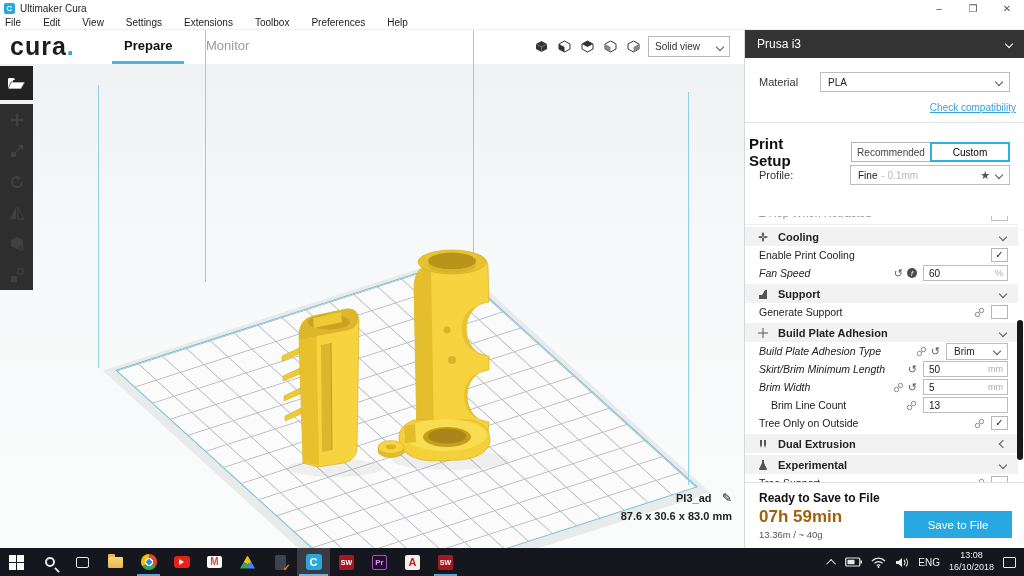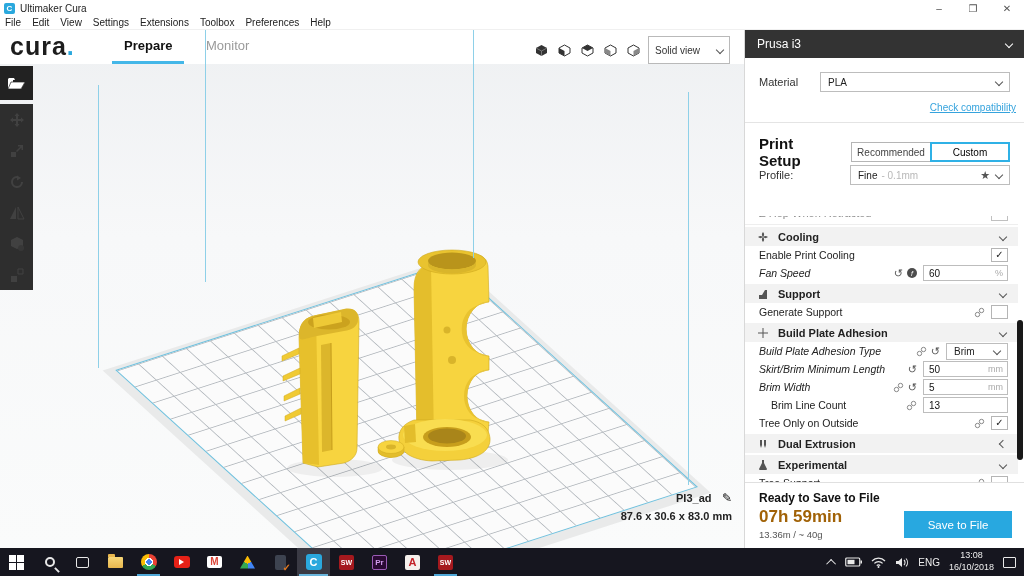--- a/index.html
+++ b/index.html
@@ -7,38 +7,38 @@
   .app { position:relative; width:1024px; height:576px; }
 
   
   .titlebar { position:absolute; top:0; left:0; right:0; height:16px; background:#fff; display:flex; align-items:center; padding-left:4px; }
   .cura-app-icon { width:11px; height:11px; background:#2aa8dd; border-radius:2px; color:#fff; font-size:8px; font-weight:bold; display:flex; align-items:center; justify-content:center; margin-right:5px; }
   .titlebar-title { font-size:10px; color:#222; }
   .win-controls { position:absolute; right:0; top:0; height:16px; display:flex; }
   .win-btn { width:34px; height:16px; display:flex; align-items:center; justify-content:center; font-size:10px; color:#555; }
 
   
-  .menubar { position:absolute; top:16px; left:0; right:0; height:14px; background:#fff; display:flex; align-items:center; padding-left:5px; gap:11px; border-bottom:1px solid #f0f0f0; }
+  .menubar { position:absolute; top:16px; left:0; right:0; height:14px; background:#fff; display:flex; align-items:center; padding-left:5px; gap:22px; border-bottom:1px solid #f0f0f0; }
   .menubar span { font-size:10px; color:#222; }
 
   
   .main { position:absolute; top:30px; left:0; right:0; height:518px; overflow:hidden; }
 
   
   .viewport { position:absolute; left:0; top:0; width:744px; height:518px; background:linear-gradient(#eef0f2 0%, #f7f8f9 40%, #fafbfb 100%); overflow:hidden; }
 
   .vp-header { position:absolute; left:0; top:0; width:744px; height:34px; background:#fff; z-index:3; }
   .logo { position:absolute; left:10px; top:2px; font-size:25px; font-weight:bold; letter-spacing:1px; color:#1d1d1d; }
   .logo .dot { color:#2aa8dd; }
   .tab { position:absolute; top:8px; font-size:13px; z-index:4; }
   .tab.prepare { left:112px; font-weight:bold; color:#111; border-bottom:3px solid #44b7e8; padding:0 12px 8px 12px; }
   .tab.monitor { left:200px; color:#9a9a9a; padding:0 6px 8px 6px; }
   .view-toolbar { position:absolute; top:6px; right:14px; display:flex; align-items:center; gap:6px; z-index:4; }
   .cube-btn { width:17px; height:17px; display:flex; align-items:center; justify-content:center; }
-  .view-select { width:82px; height:28px; border:1px solid #b9b9b9; background:#fff; display:flex; align-items:center; justify-content:space-between; padding:0 6px; font-size:10px; color:#333; }
+  .view-select { width:82px; height:21px; border:1px solid #b9b9b9; background:#fff; display:flex; align-items:center; justify-content:space-between; padding:0 6px; font-size:10px; color:#333; }
 
   
   .tool-rail { position:absolute; left:0; top:36px; width:33px; z-index:2; }
   .open-btn { width:33px; height:34px; background:#222; display:flex; align-items:center; justify-content:center; margin-bottom:4px; }
   .rail-group { background:#2e2e2e; }
   .rail-btn { width:33px; height:31px; display:flex; align-items:center; justify-content:center; opacity:.45; }
 
   
   .plate-edge1, .plate-edge2, .plate-grid { position:absolute; left:0; top:0; width:280px; height:280px; transform-origin:0 0; }
   .plate-edge1 { background:#cfd0d1; transform:matrix(0.886,0.804,-1.196,0.386,452.3,233.4); }
@@ -67,21 +67,21 @@
   .chev.white { border-color:#fff; }
   .chev.left { transform:rotate(135deg); }
 
   .material-row { position:absolute; left:14px; right:14px; top:42px; display:flex; align-items:center; justify-content:space-between; }
   .material-label { font-size:11px; color:#333; }
   .select { height:20px; border:1px solid #bdbdbd; background:#fff; display:flex; align-items:center; justify-content:space-between; padding:0 7px; font-size:10px; color:#222; }
   .material-select { width:190px; }
   .compat-link { position:absolute; right:8px; top:72px; font-size:10px; color:#35a3dd; text-decoration:underline; }
   .panel-divider { position:absolute; left:0; right:0; top:92px; border-top:1px solid #e4e4e4; }
 
-  .print-setup-row { position:absolute; left:14px; right:14px; top:105px; display:flex; align-items:center; justify-content:space-between;gap:34px; }
+  .print-setup-row { position:absolute; left:4px; right:14px; top:105px; display:flex; align-items:center; justify-content:space-between;gap:34px; }
   .print-setup-title { font-size:15px; font-weight:bold; color:#111; }
   .segmented { display:flex; }
   .seg-btn { width:80px; height:20px; display:flex; align-items:center; justify-content:center; font-size:10px; }
   .seg-btn.recommended { border:1px solid #b5b5b5; color:#444; }
   .seg-btn.custom { border:2px solid #2fb1e6; color:#000; margin-left:-1px; }
 
   .profile-row { position:absolute; left:14px; right:14px; top:135px; display:flex; align-items:center; justify-content:space-between; }
   .profile-label { font-size:11px; color:#333; }
   .profile-select { width:160px; }
   .profile-suffix { color:#b8b8b8; margin-left:4px; }

